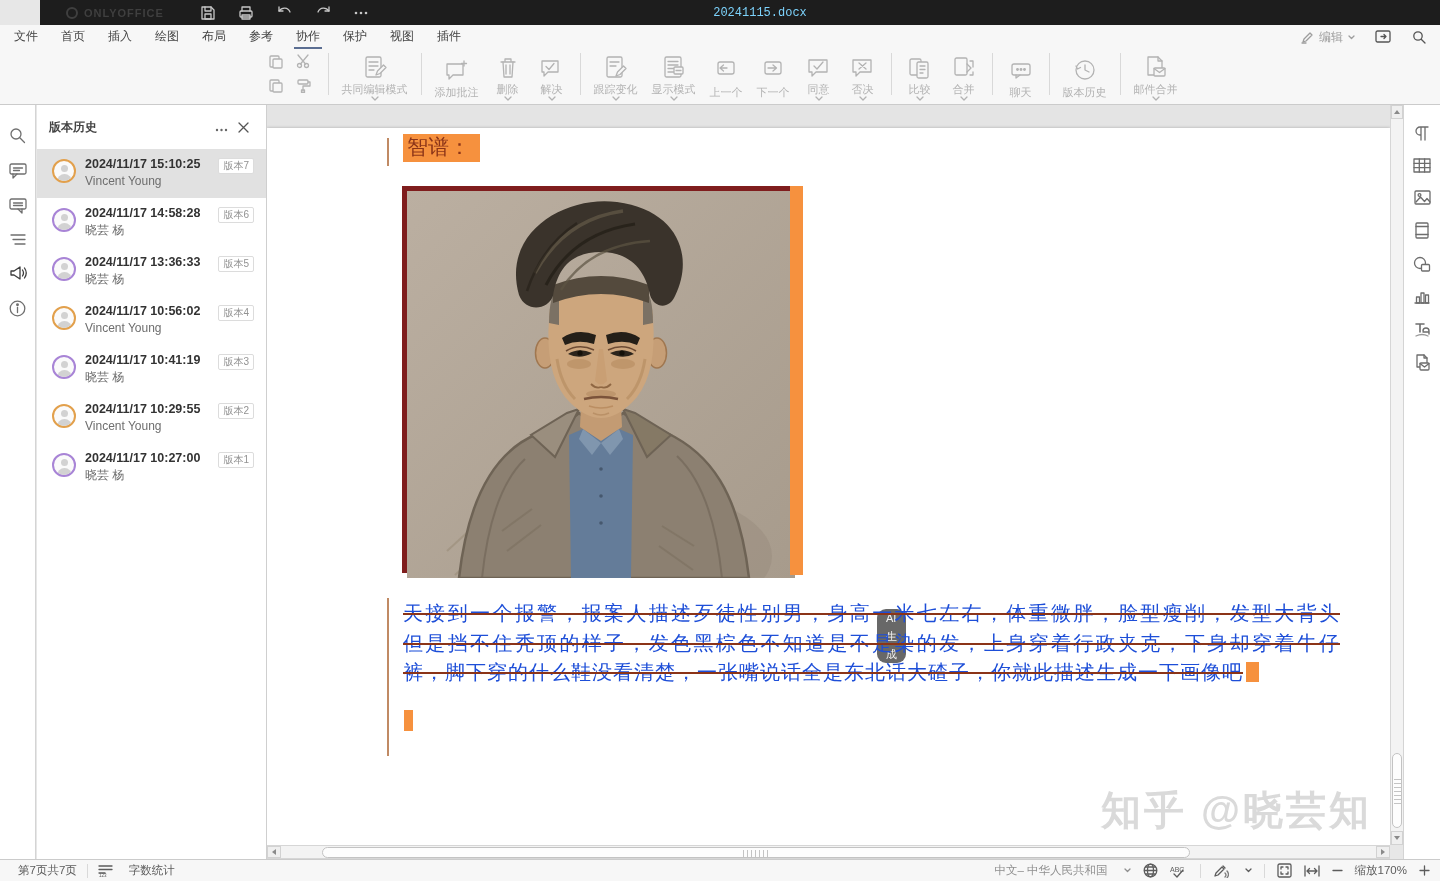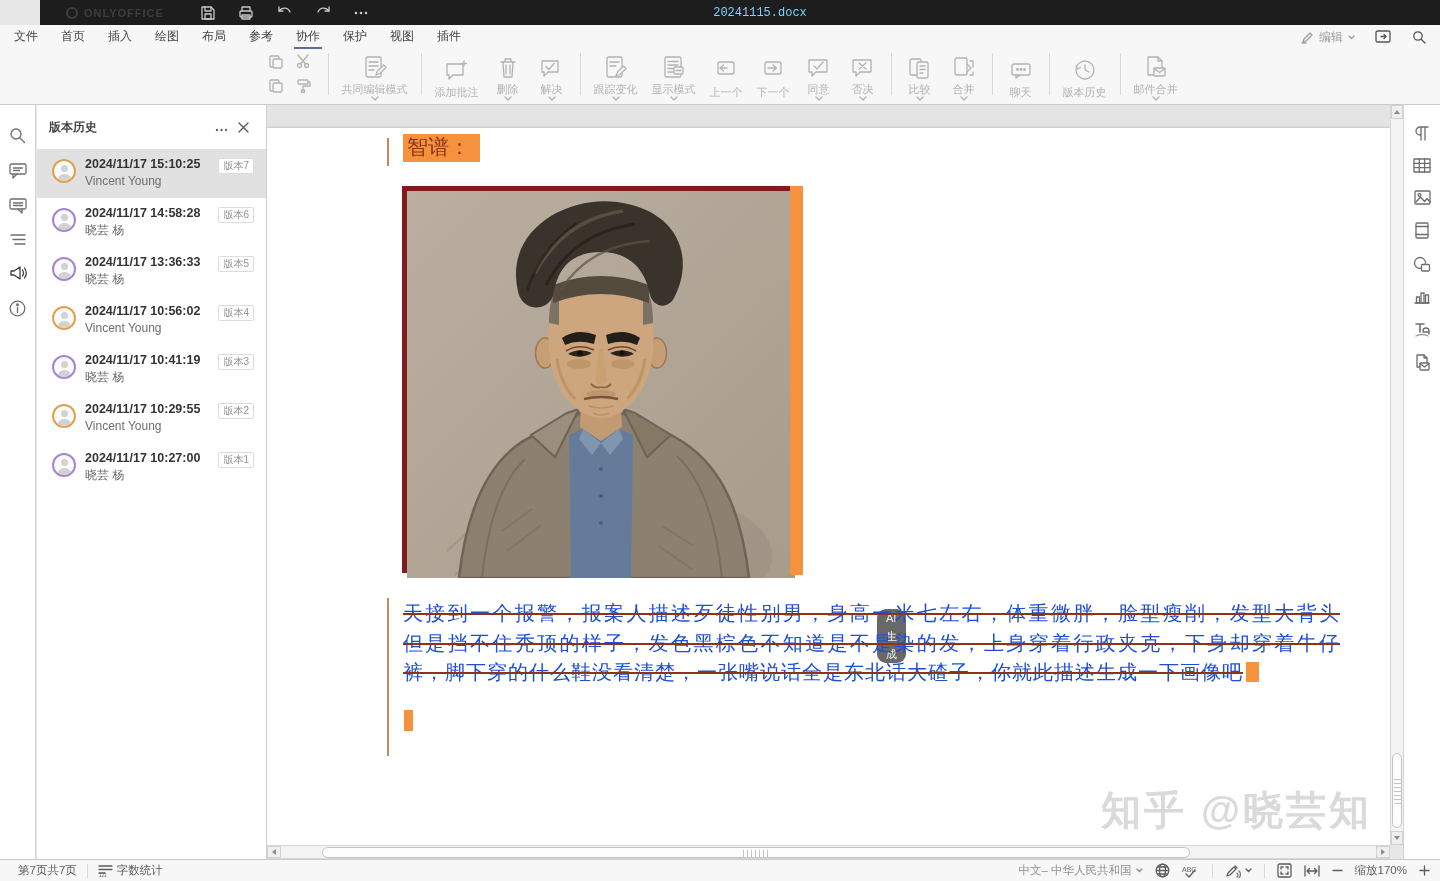--- a/index.html
+++ b/index.html
@@ -119,21 +119,21 @@
   .rightrail { position:absolute; left:1403px; top:105px; width:37px; height:754px; background:#fff;
                border-left:1px solid #d4d4d4; display:flex; flex-direction:column; align-items:center;
                padding-top:20px; gap:17px; color:#6d6d6d; }
 
   
   .statusbar { position:absolute; left:0; top:859px; width:1440px; height:22px; background:#f7f7f7;
                border-top:1px solid #cbcbcb; display:flex; align-items:center; font-size:11.5px; color:#5c5c5c; }
   .sb-left { display:flex; align-items:center; gap:10px; padding-left:18px; }
   .sb-sep { width:1px; height:14px; background:#d9d9d9; }
   .sb-right { position:absolute; right:10px; display:flex; align-items:center; gap:12px; }
-  .sb-item { display:flex; align-items:center; gap:4px; }
+  .sb-item { display:flex; align-items:center; gap:16px; }
   .muted { color:#8f8f8f; }
   svg.ic { stroke:currentColor; fill:none; stroke-width:1.3; stroke-linecap:round; stroke-linejoin:round; display:block; }
 </style>
 </head>
 <body>
 
 <div class="app">
 
   <div class="titlebar">
     <div class="logo">

